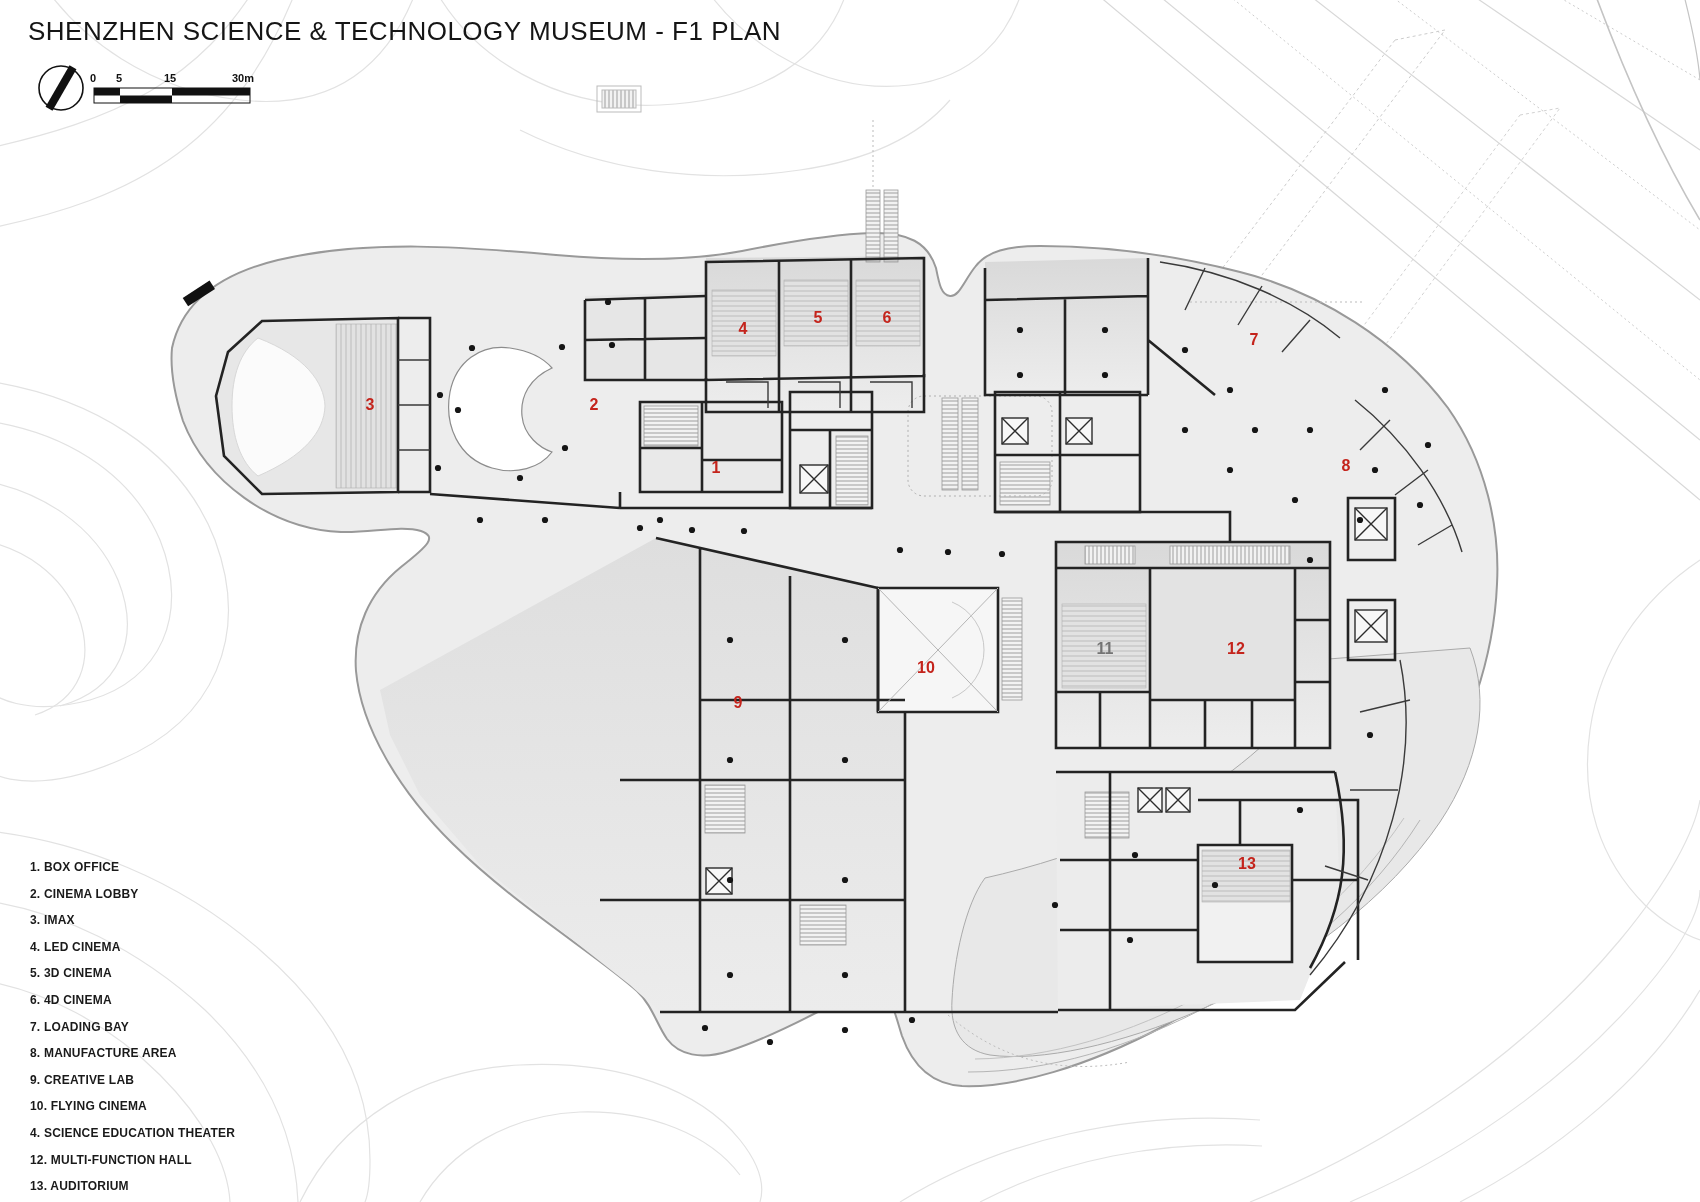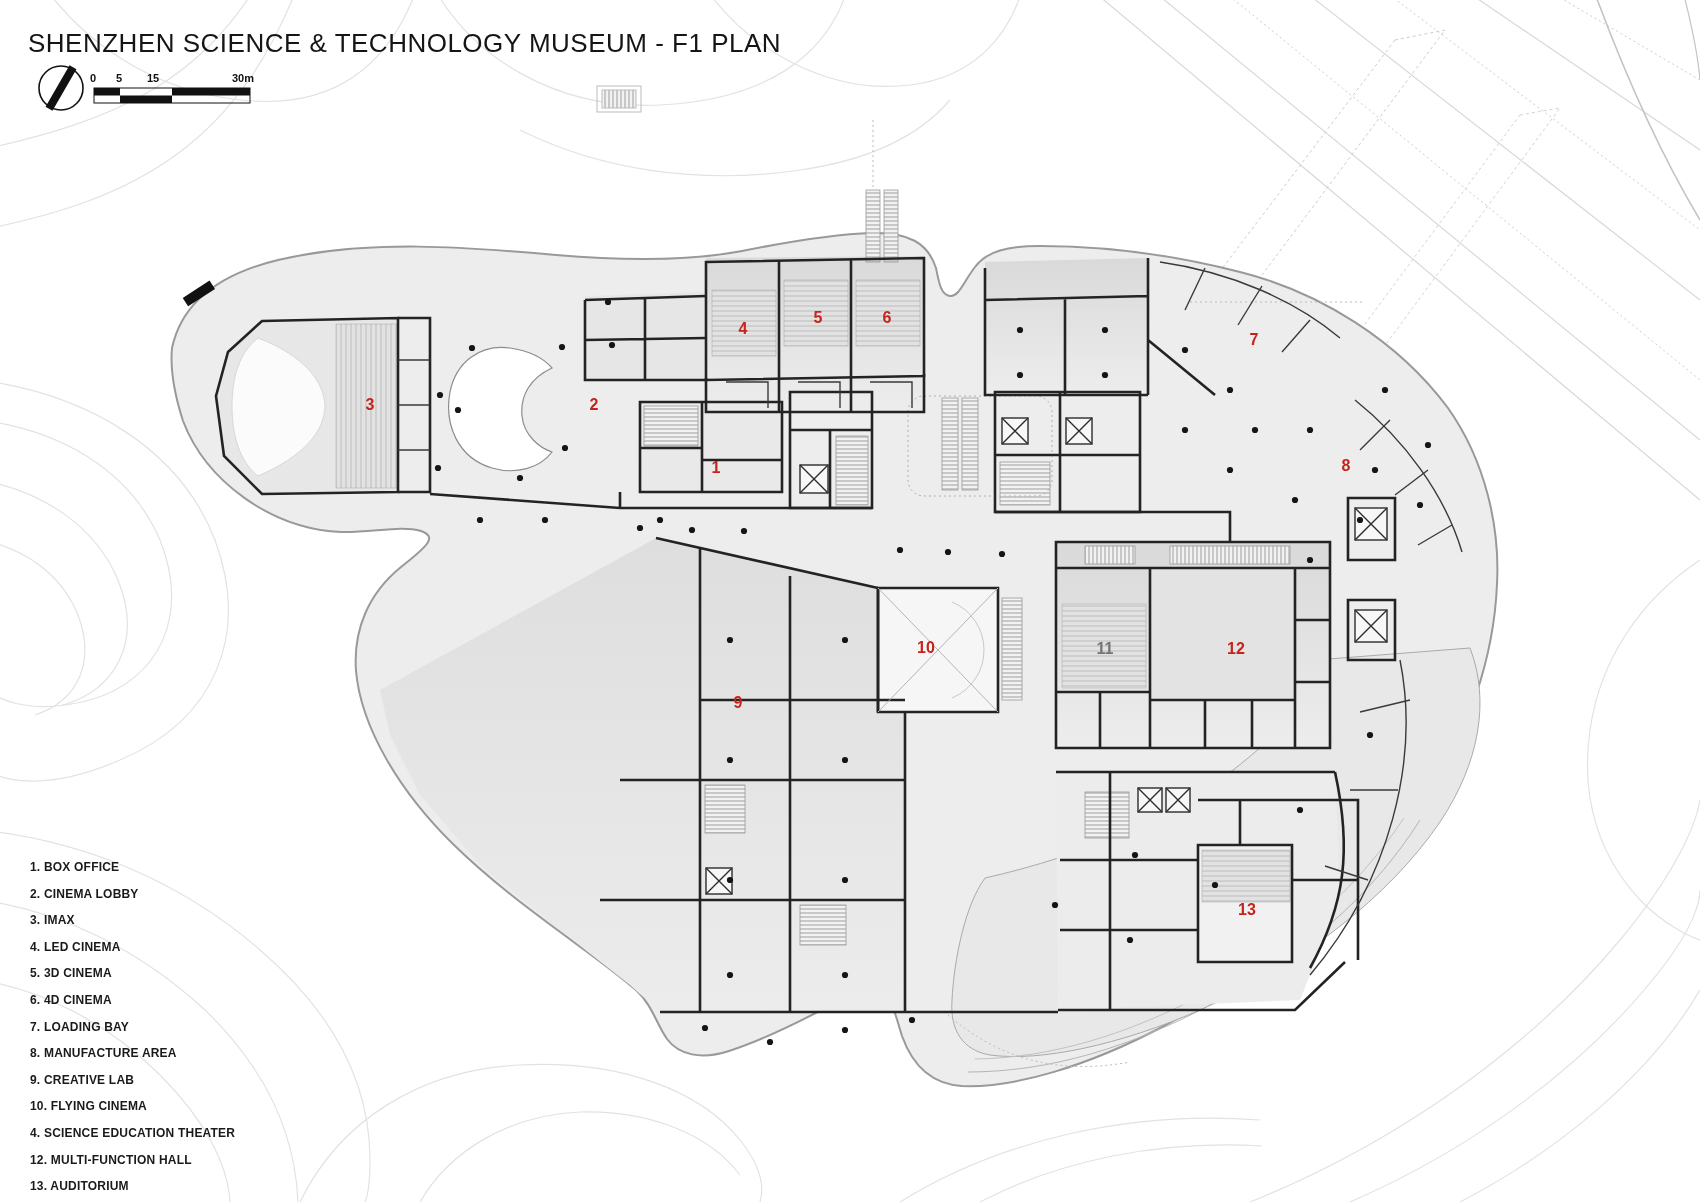--- a/index.html
+++ b/index.html
@@ -3,21 +3,21 @@
 <meta charset="utf-8">
 <style>
   html,body{margin:0;padding:0;}
   body{
     width:1700px;height:1202px;position:relative;background:#ffffff;overflow:hidden;
     font-family:"Liberation Sans",sans-serif;color:#111;
   }
   #drawing{position:absolute;left:0;top:0;}
   .page-title{
     position:absolute;left:28px;top:16px;font-size:26px;letter-spacing:.5px;
-    color:#151515;white-space:nowrap;margin-top:12px;
+    color:#151515;white-space:nowrap;
   }
   .scale-labels span{position:absolute;top:72px;font-size:11px;font-weight:bold;color:#111;}
   .legend{
     position:absolute;left:30px;top:860px;display:flex;flex-direction:column;gap:12.6px;
   }
   .legend-item{font-size:12px;font-weight:bold;color:#1a1a1a;letter-spacing:.2px;white-space:nowrap;}
   .room-label{
     position:absolute;transform:translate(-50%,-50%);
     font-size:16px;font-weight:bold;color:#c4241c;
   }
@@ -352,21 +352,21 @@
     <rect x="172" y="88" width="78" height="7.5" fill="#111"></rect>
     <rect x="120" y="95.5" width="52" height="7.5" fill="#111"></rect>
   </g>
 </svg>
 
 <div class="page-title">SHENZHEN SCIENCE &amp; TECHNOLOGY MUSEUM - F1 PLAN</div>
 
 <div class="scale-labels" id="scale-labels">
     <span style="left: 90px;">0</span>
     <span style="left: 116px;">5</span>
-    <span style="left: 147px;">15</span>
+    <span style="left: 164px;">15</span>
     <span style="left: 232px;">30m</span>
   </div>
 
 <div class="legend" id="legend">
     <div class="legend-item">1. BOX OFFICE</div>
     <div class="legend-item">2. CINEMA LOBBY</div>
     <div class="legend-item">3. IMAX</div>
     <div class="legend-item">4. LED CINEMA</div>
     <div class="legend-item">5. 3D CINEMA</div>
     <div class="legend-item">6. 4D CINEMA</div>
@@ -382,17 +382,17 @@
 <div id="room-labels">
     <div class="room-label" style="left: 716px; top: 468px; color: rgb(196, 36, 28);">1</div>
     <div class="room-label" style="left: 594px; top: 405px; color: rgb(196, 36, 28);">2</div>
     <div class="room-label" style="left: 370px; top: 405px; color: rgb(196, 36, 28);">3</div>
     <div class="room-label" style="left: 743px; top: 329px; color: rgb(196, 36, 28);">4</div>
     <div class="room-label" style="left: 818px; top: 318px; color: rgb(196, 36, 28);">5</div>
     <div class="room-label" style="left: 887px; top: 318px; color: rgb(196, 36, 28);">6</div>
     <div class="room-label" style="left: 1254px; top: 340px; color: rgb(196, 36, 28);">7</div>
     <div class="room-label" style="left: 1346px; top: 466px; color: rgb(196, 36, 28);">8</div>
     <div class="room-label" style="left: 738px; top: 703px; color: rgb(196, 36, 28);">9</div>
-    <div class="room-label" style="left: 926px; top: 648px; color: rgb(196, 36, 28);">10</div>
+    <div class="room-label" style="left: 926px; top: 668px; color: rgb(196, 36, 28);">10</div>
     <div class="room-label" style="left: 1105px; top: 649px; color: #737373;">11</div>
     <div class="room-label" style="left: 1223px; top: 649px; color: rgb(196, 36, 28); margin-left: 13px;">12</div>
-    <div class="room-label" style="left: 1247px; top: 910px; color: rgb(196, 36, 28);">13</div>
+    <div class="room-label" style="left: 1247px; top: 864px; color: rgb(196, 36, 28);">13</div>
   </div>
 
 </body></html>

